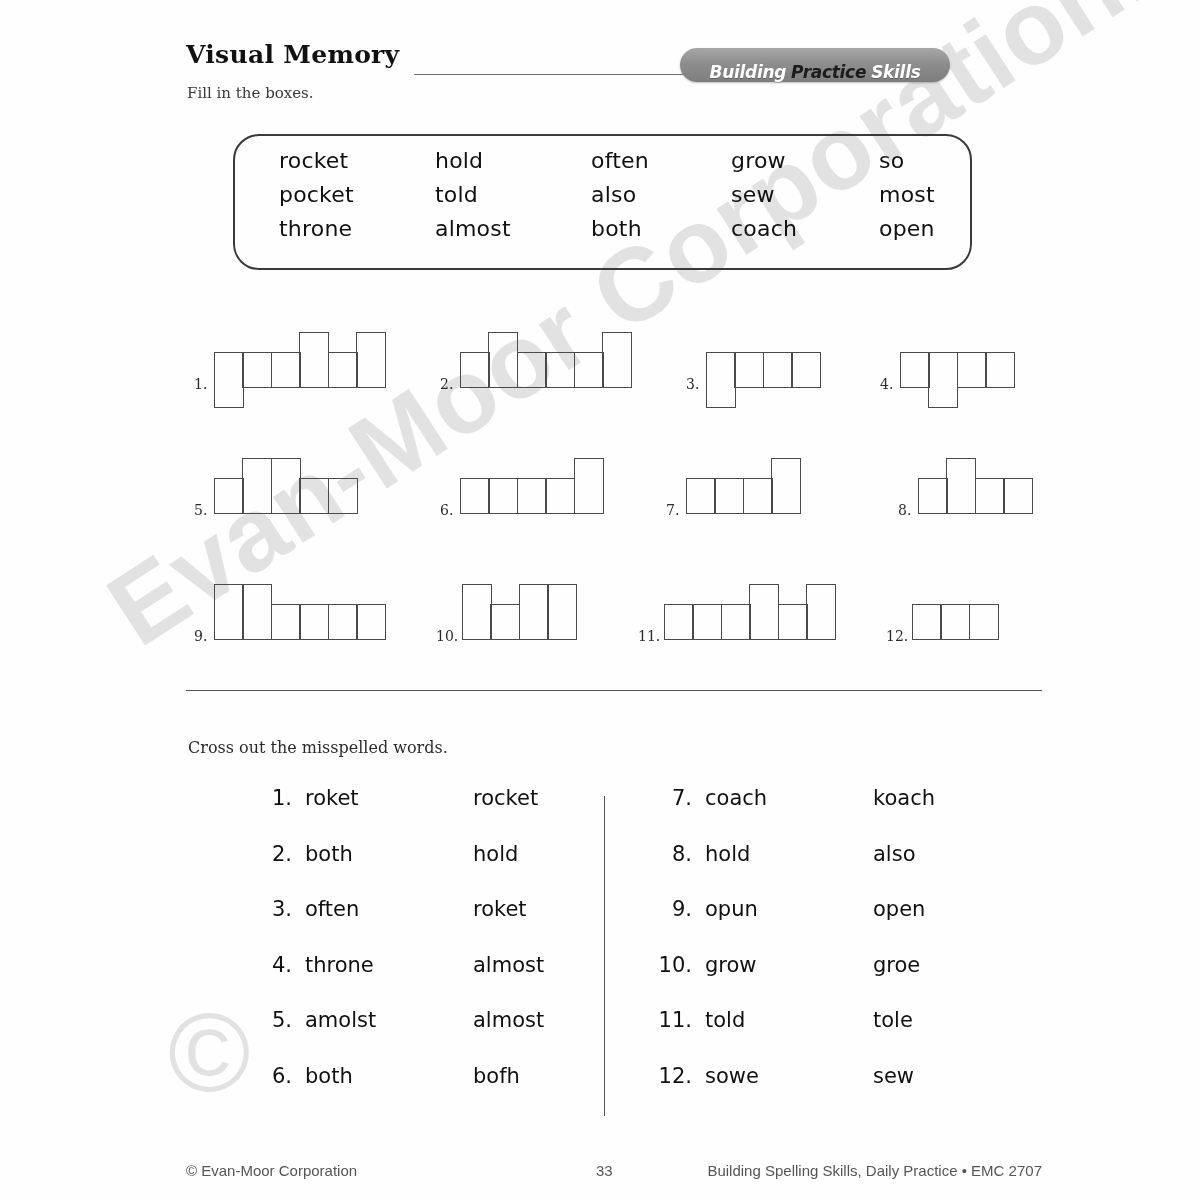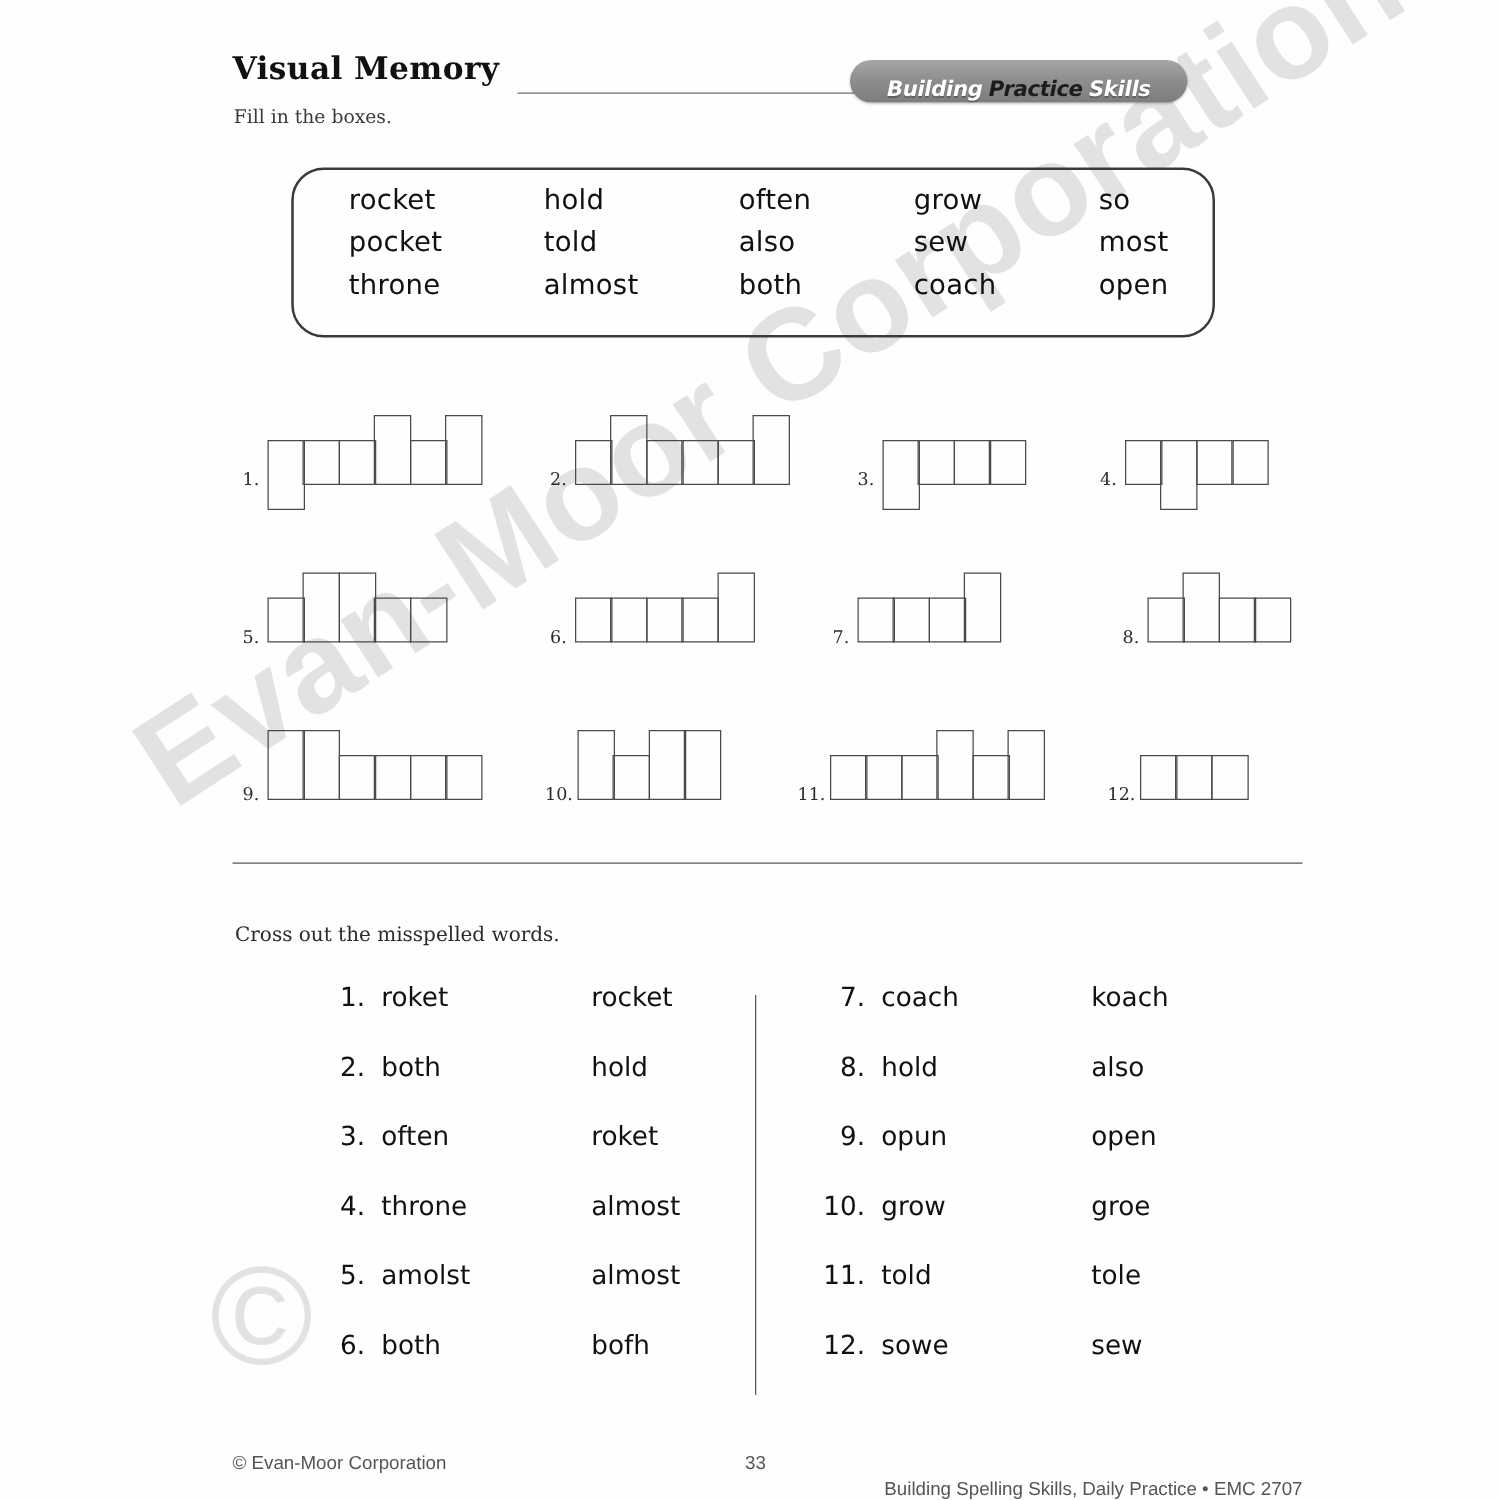--- a/index.html
+++ b/index.html
@@ -288,21 +288,21 @@
   .foot {
     position: absolute;
     top: 4px;
     font-family: Liberation Sans, sans-serif;
     font-size: 15px;
     color: #555;
     white-space: nowrap;
   }
   #foot-left   { left: 0; }
   #foot-center { left: 410px; }
-  #foot-right  { right: 0; margin-top: 21px; }
+  #foot-right  { right: 0; }
 </style>
 </head>
 <body>
 
 <div id="page">
 
   <div id="watermark">
     <div class="wm-text">Evan-Moor Corporation.</div>
     <div class="wm-c">©</div>
   </div>

